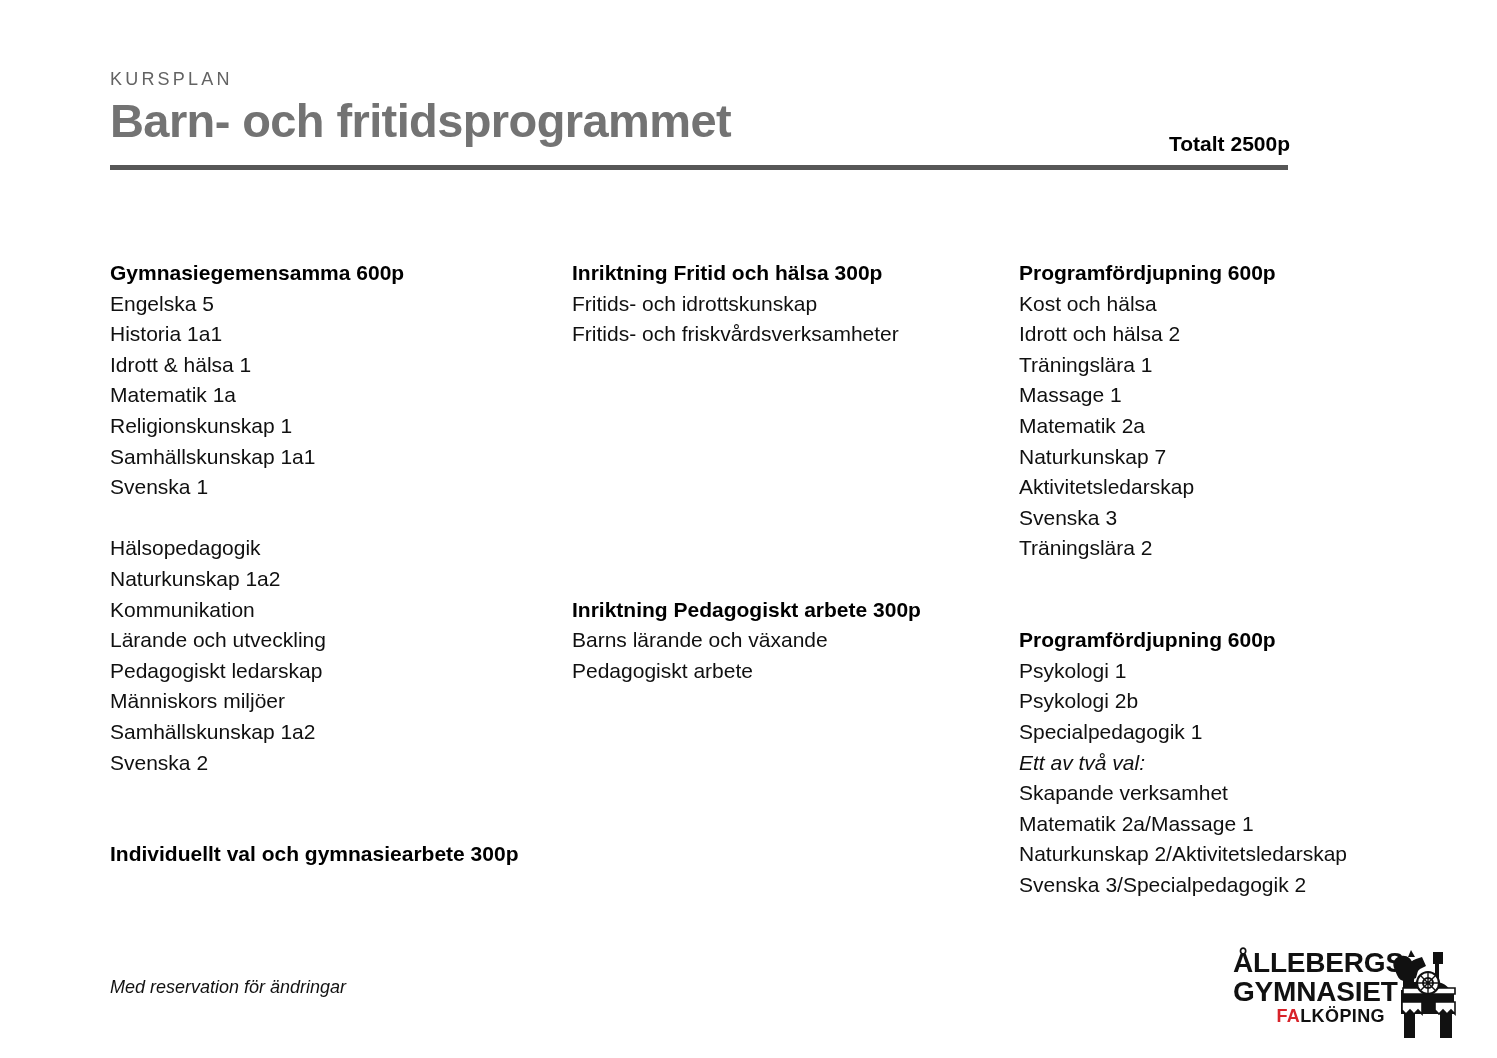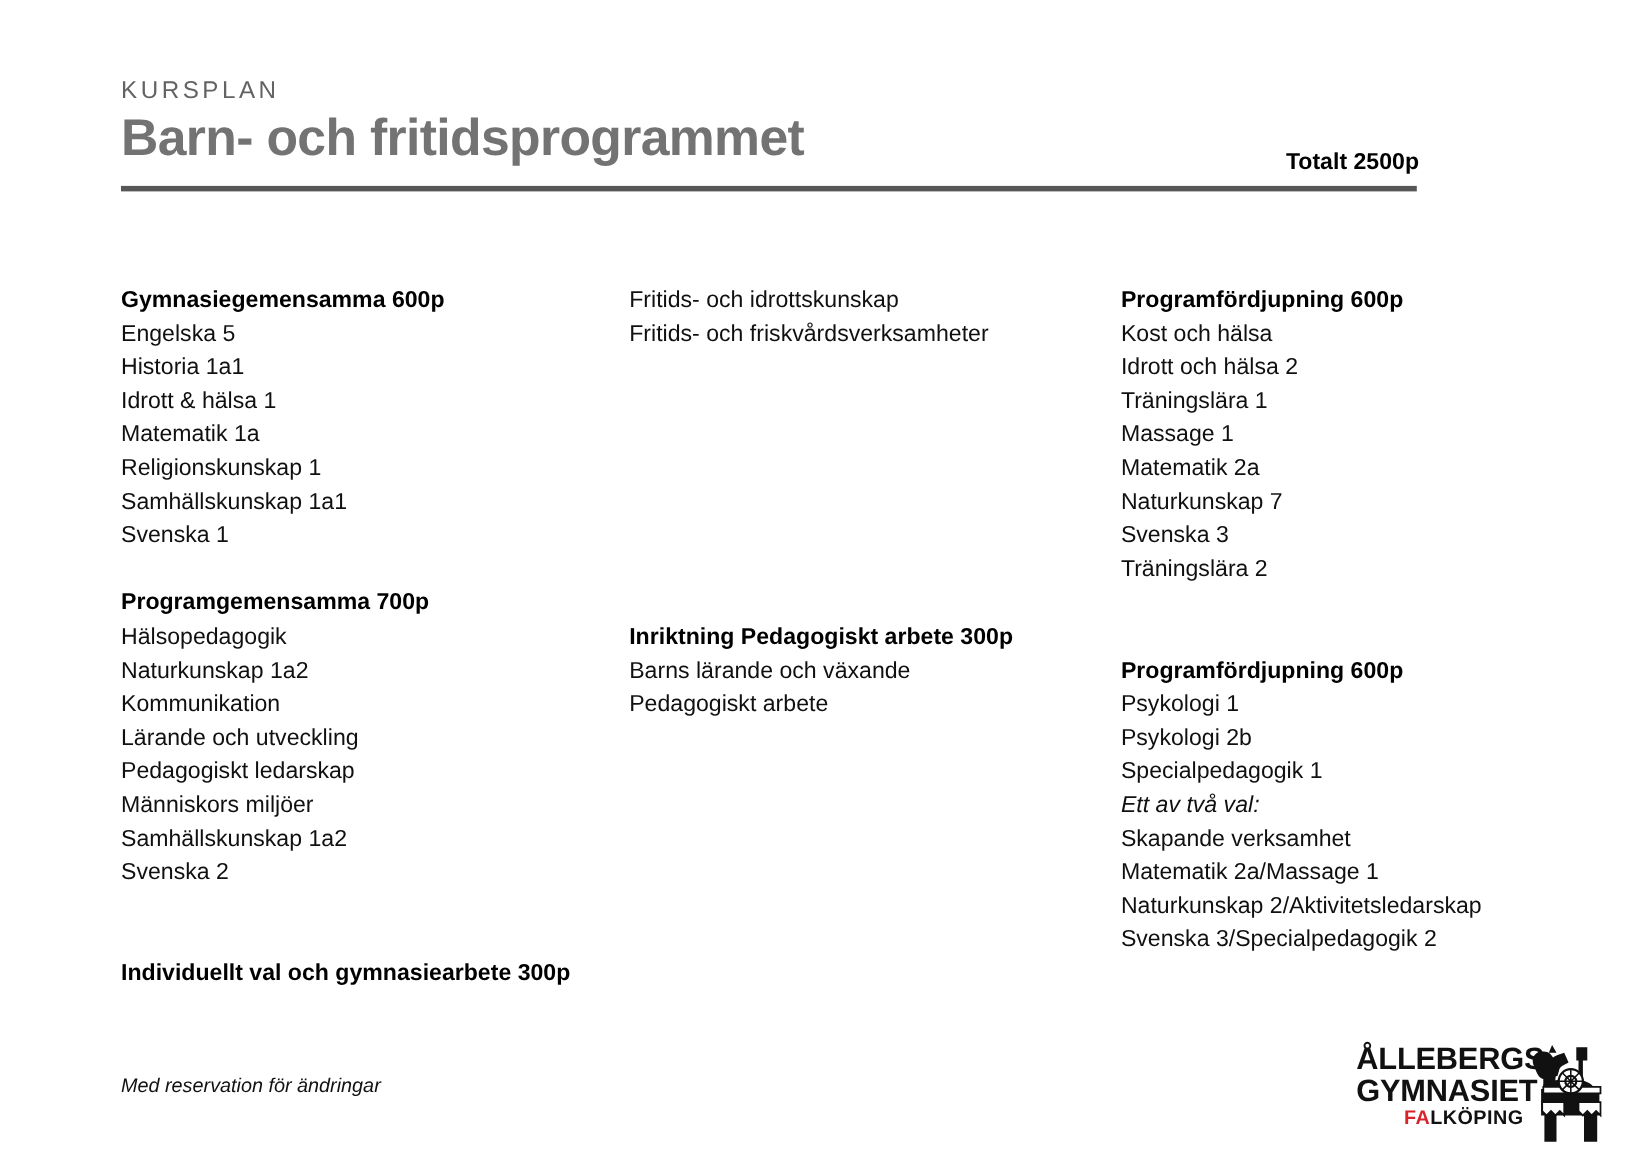--- a/index.html
+++ b/index.html
@@ -19,21 +19,21 @@
   }
 
   
   #header {
     position: absolute;
     left: 110px;
     top: 70px;
     width: 1180px;
   }
   .kicker {
-    font-size: 22px;
+    font-size: 18px;
     letter-spacing: 3.2px;
     color: #636363;
     font-weight: 400;
     line-height: 1.1;
   }
   .title-row {
     position: relative;
     margin-top: 6px;
     height: 58px;
   }
@@ -169,41 +169,41 @@
       <div class="course">Idrott &amp; hälsa 1</div>
       <div class="course">Matematik 1a</div>
       <div class="course">Religionskunskap 1</div>
       <div class="course">Samhällskunskap 1a1</div>
       <div class="course">Svenska 1</div>
     </div>
 
     <div class="spacer-1"></div>
 
     <div class="block">
-      <div class="block-heading">Programgemensamma 700p</div>
       <div class="course">Hälsopedagogik</div>
       <div class="course">Naturkunskap 1a2</div>
       <div class="course">Kommunikation</div>
       <div class="course">Lärande och utveckling</div>
       <div class="course">Pedagogiskt ledarskap</div>
       <div class="course">Människors miljöer</div>
       <div class="course">Samhällskunskap 1a2</div>
       <div class="course">Svenska 2</div>
     </div>
 
     <div class="spacer-2"></div>
 
     <div class="block">
       <div class="block-heading">Individuellt val och gymnasiearbete 300p</div>
     </div>
   </div>
 
   <div class="col" id="col-2">
 
     <div class="block">
+      <div class="block-heading">Inriktning Fritid och hälsa 300p</div>
       <div class="course">Fritids- och idrottskunskap</div>
       <div class="course">Fritids- och friskvårdsverksamheter</div>
     </div>
 
     <div class="spacer-8"></div>
 
     <div class="block">
       <div class="block-heading">Inriktning Pedagogiskt arbete 300p</div>
       <div class="course">Barns lärande och växande</div>
       <div class="course">Pedagogiskt arbete</div>
@@ -213,20 +213,21 @@
   <div class="col" id="col-3">
 
     <div class="block">
       <div class="block-heading">Programfördjupning 600p</div>
       <div class="course">Kost och hälsa</div>
       <div class="course">Idrott och hälsa 2</div>
       <div class="course">Träningslära 1</div>
       <div class="course">Massage 1</div>
       <div class="course">Matematik 2a</div>
       <div class="course">Naturkunskap 7</div>
+      <div class="course">Aktivitetsledarskap</div>
       <div class="course">Svenska 3</div>
       <div class="course">Träningslära 2</div>
     </div>
 
     <div class="spacer-2"></div>
 
     <div class="block">
       <div class="block-heading">Programfördjupning 600p</div>
       <div class="course">Psykologi 1</div>
       <div class="course">Psykologi 2b</div>

